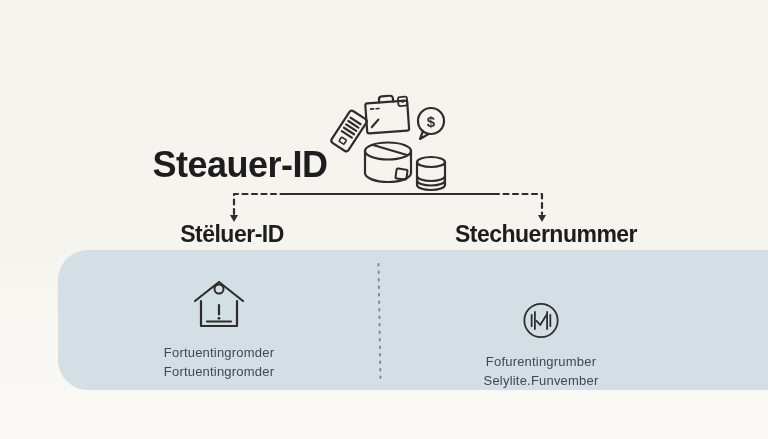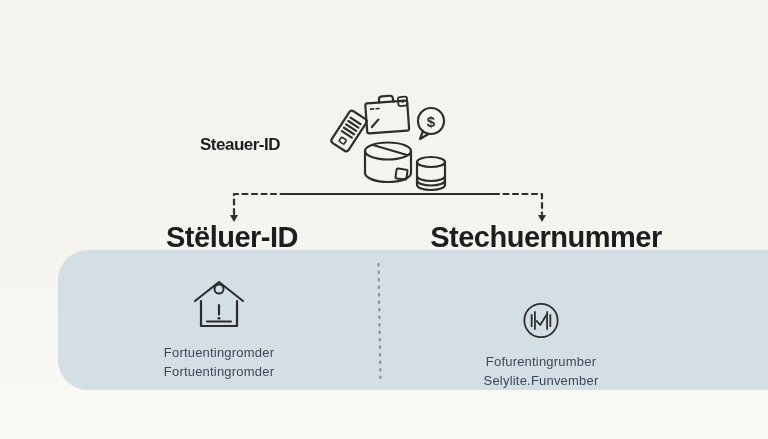--- a/index.html
+++ b/index.html
@@ -14,22 +14,22 @@
   }
 
   .heading {
     position: absolute;
     color: #1d1d1f;
     font-weight: 700;
     text-align: center;
     letter-spacing: -0.5px;
     white-space: nowrap;
   }
-  .heading.top    { font-size: 17px; top: 135px; width: 220px; }
-  .heading.branch { font-size: 29px; top: 221px; width: 240px; }
+  .heading.top    { font-size: 36px; top: 144px; width: 220px; }
+  .heading.branch { font-size: 23px; top: 221px; width: 240px; }
   .heading.top.left     { left: 130px; }
   .heading.top.right    { left: 435px; }
   .heading.branch.left  { left: 112px; }
   .heading.branch.right { left: 426px; }
 
   .icon-cluster { position: absolute; left: 320px; top: 84px; }
   .connector    { position: absolute; left: 218px; top: 186px; }
 
   .panel {
     position: absolute;

